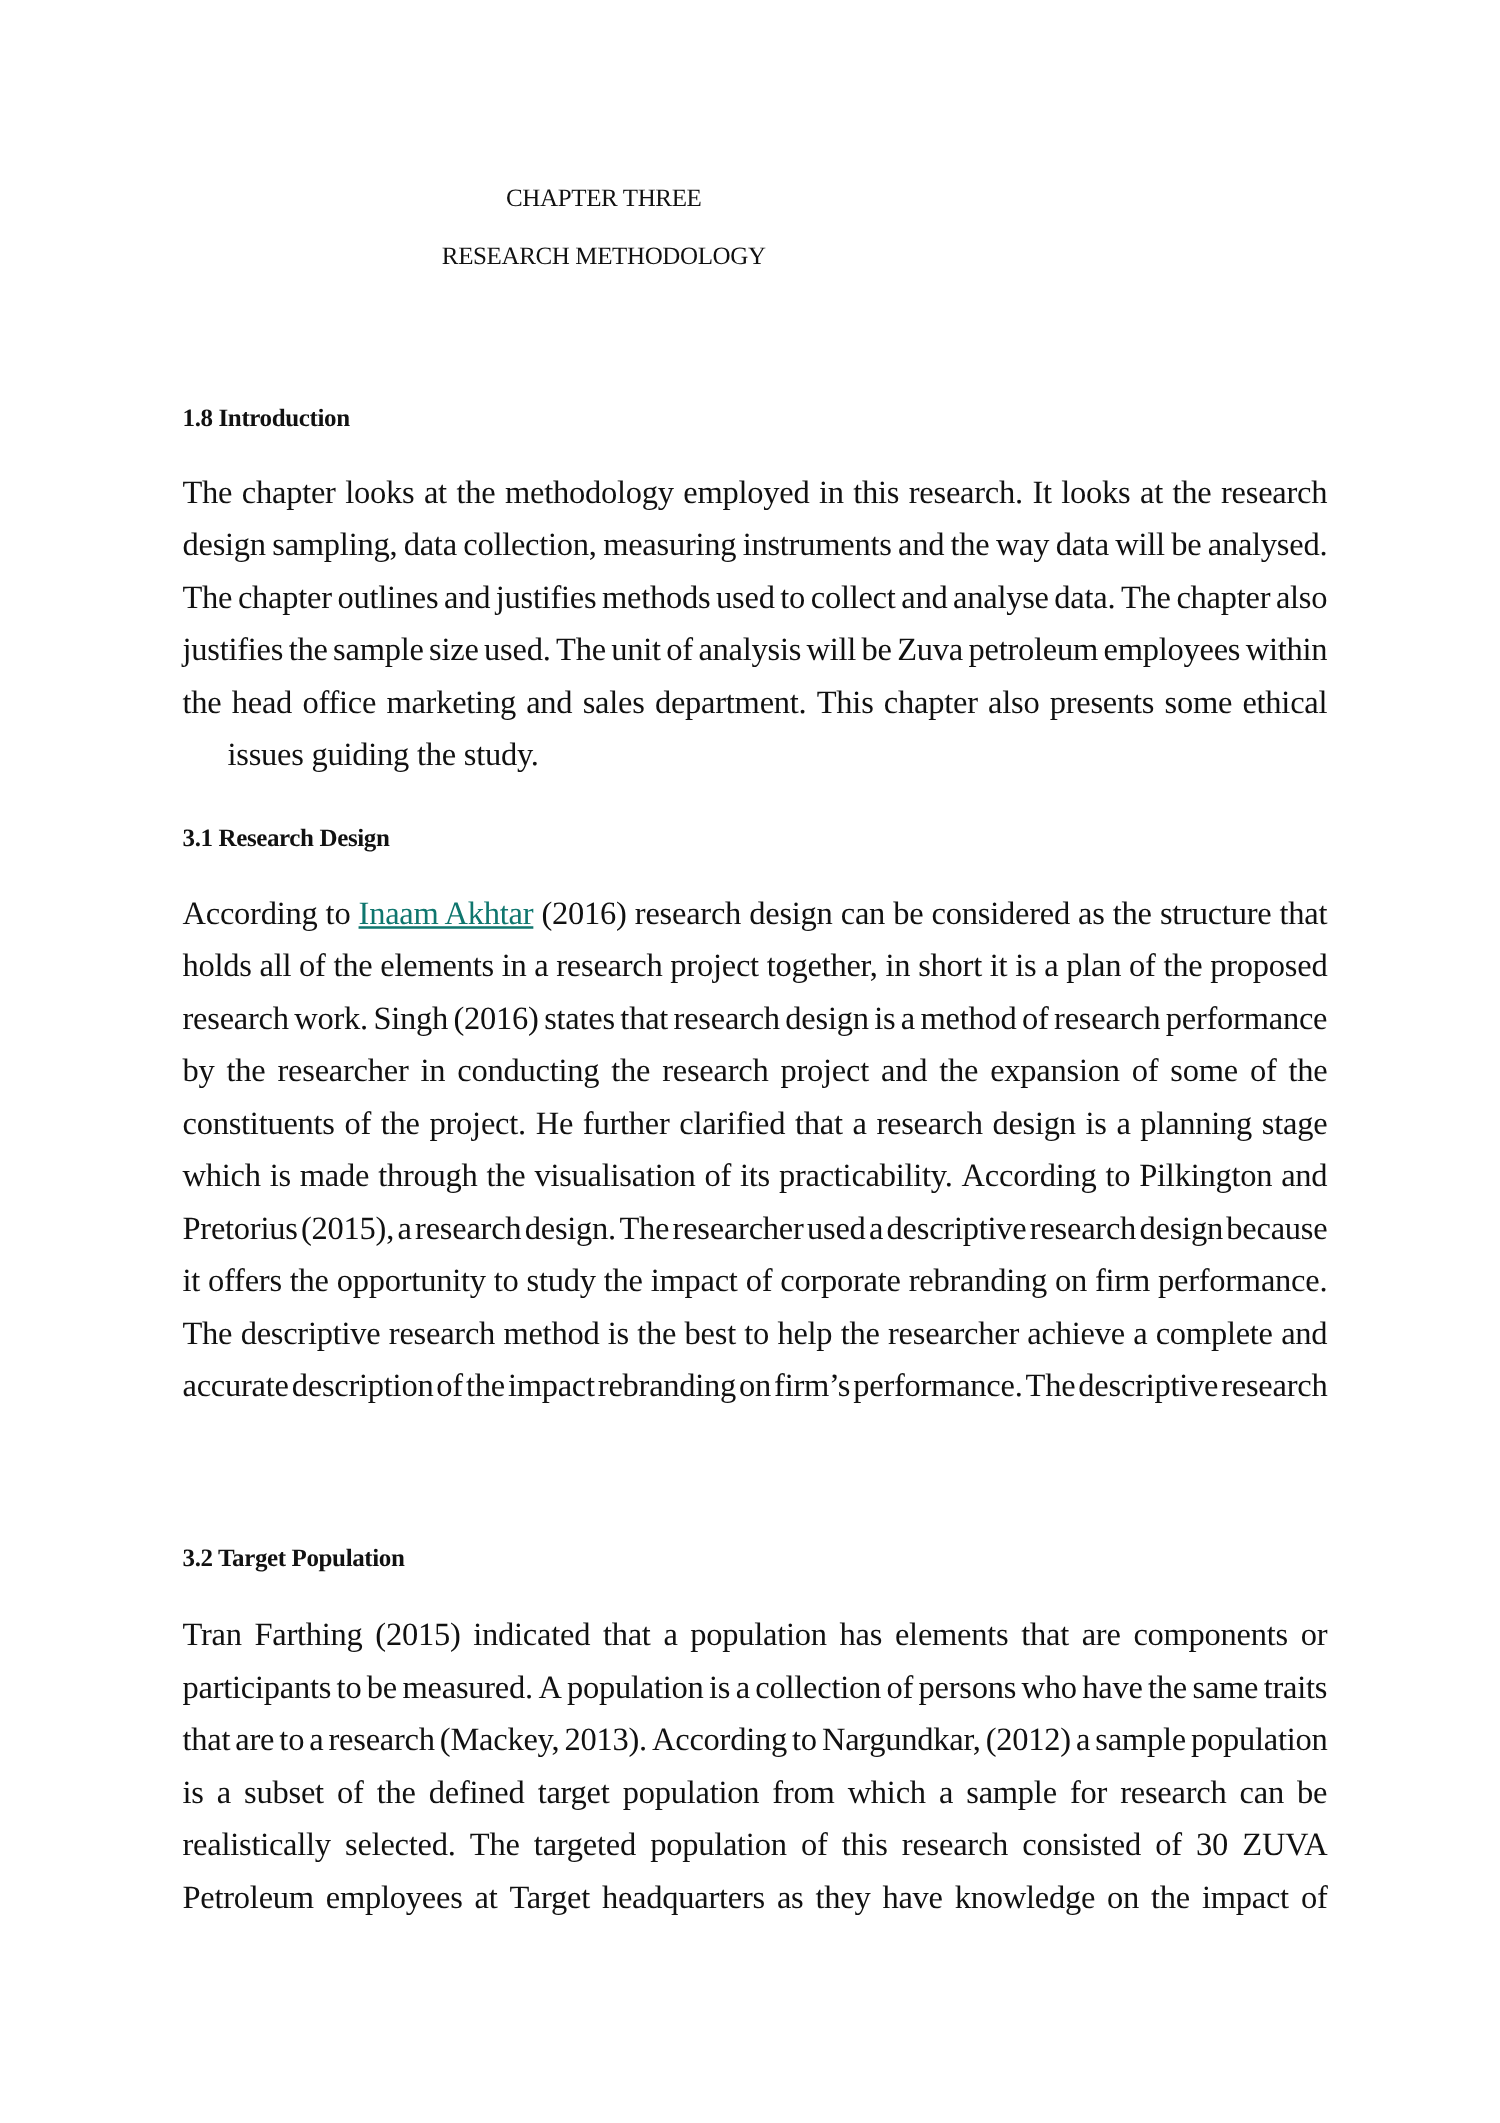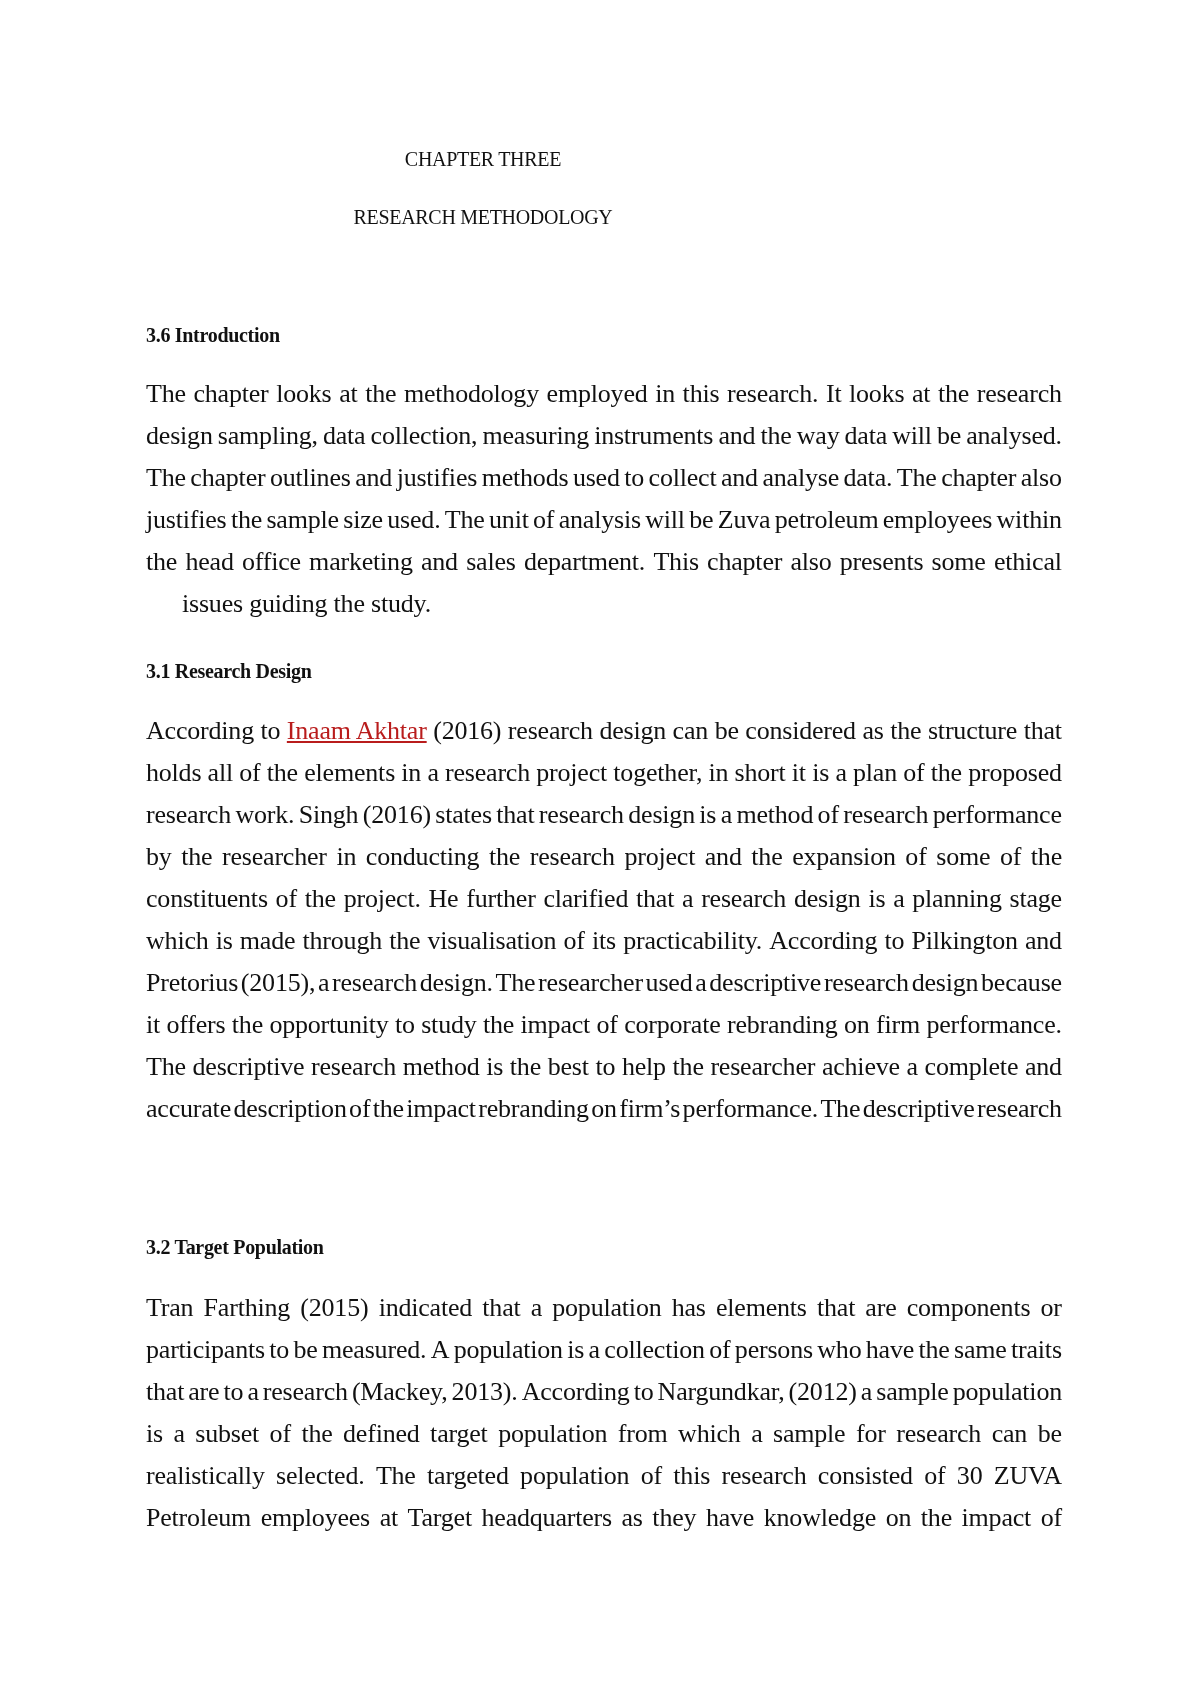--- a/index.html
+++ b/index.html
@@ -16,31 +16,31 @@
     position: absolute; left: 146px; font-weight: bold; font-size: 20px; letter-spacing: -0.3px;
   }
   .para { position: absolute; left: 146px; width: 916px; }
   .line {
     height: 42px; line-height: 42px; font-size: 26px;
     text-align: justify; text-align-last: justify; white-space: nowrap;
     display: flex; justify-content: space-between; letter-spacing: -0.2px;
   }
   .line.last { justify-content: flex-start; margin-left: 36px; }
   .line span { white-space: pre; }
-  .link { color: #b91c1c; text-decoration: underline; }
+  .link { color: #0f766e; text-decoration: underline; }
 </style>
 </head>
 <body>
 
 <div class="page">
 
   <div class="center-title" style="top:148px;">CHAPTER THREE</div>
-  <div class="center-title" style="top:206px;">RESEARCH METHODOLOGY</div>
-
-  <div class="heading" style="top:324px;">3.6 Introduction</div>
+  <div class="center-title" style="top:194px;">RESEARCH METHODOLOGY</div>
+
+  <div class="heading" style="top:324px;">1.8 Introduction</div>
   <div class="para" style="top:373px;">
     <div class="line">
         <span>The</span>
         <span>chapter</span>
         <span>looks</span>
         <span>at</span>
         <span>the</span>
         <span>methodology</span>
         <span>employed</span>
         <span>in</span>

